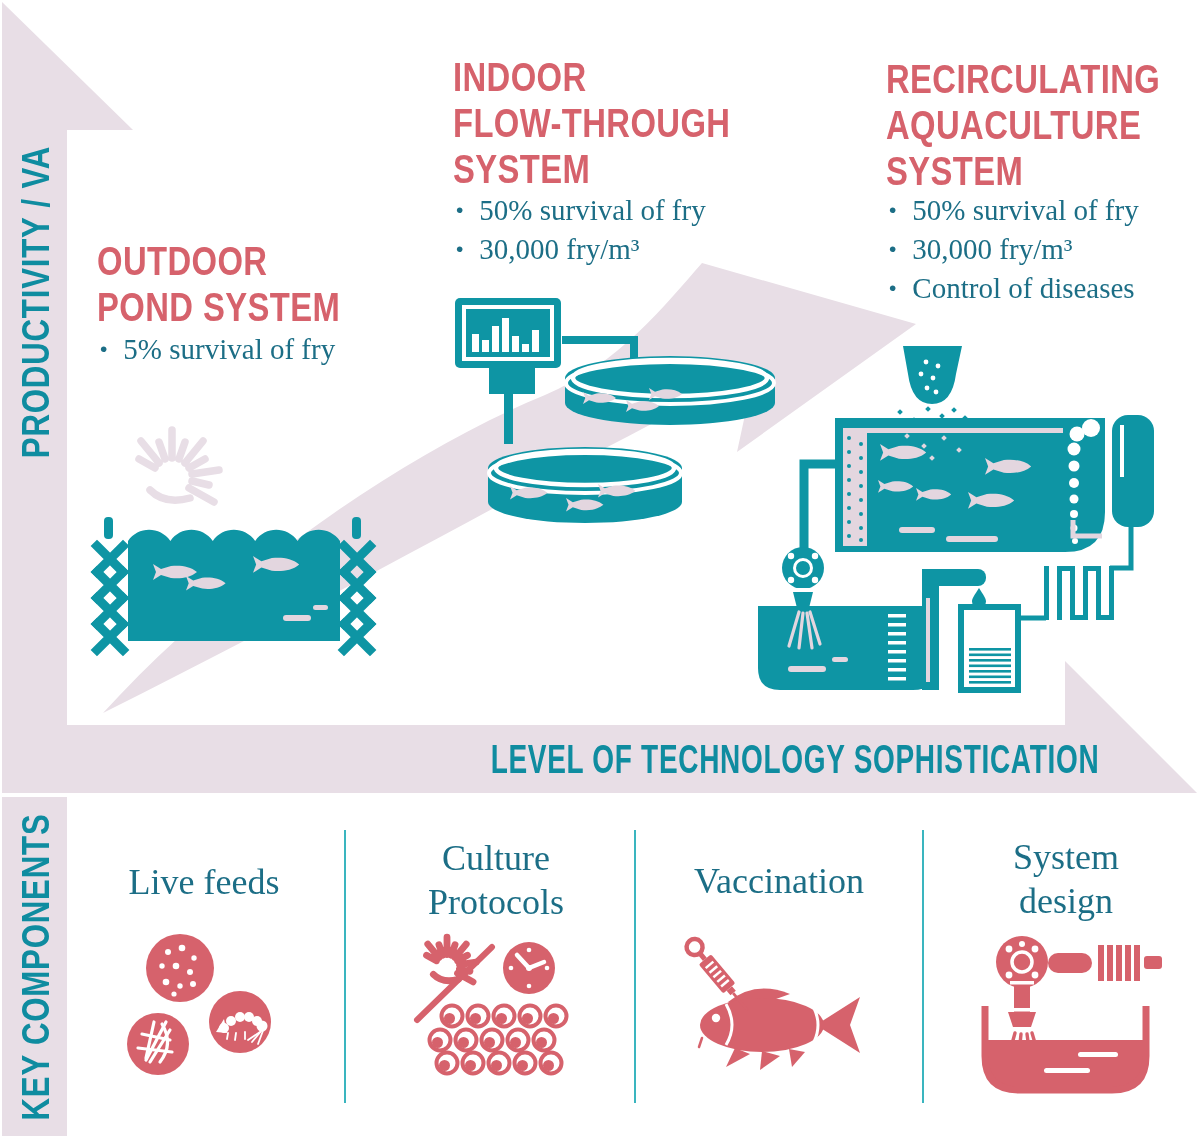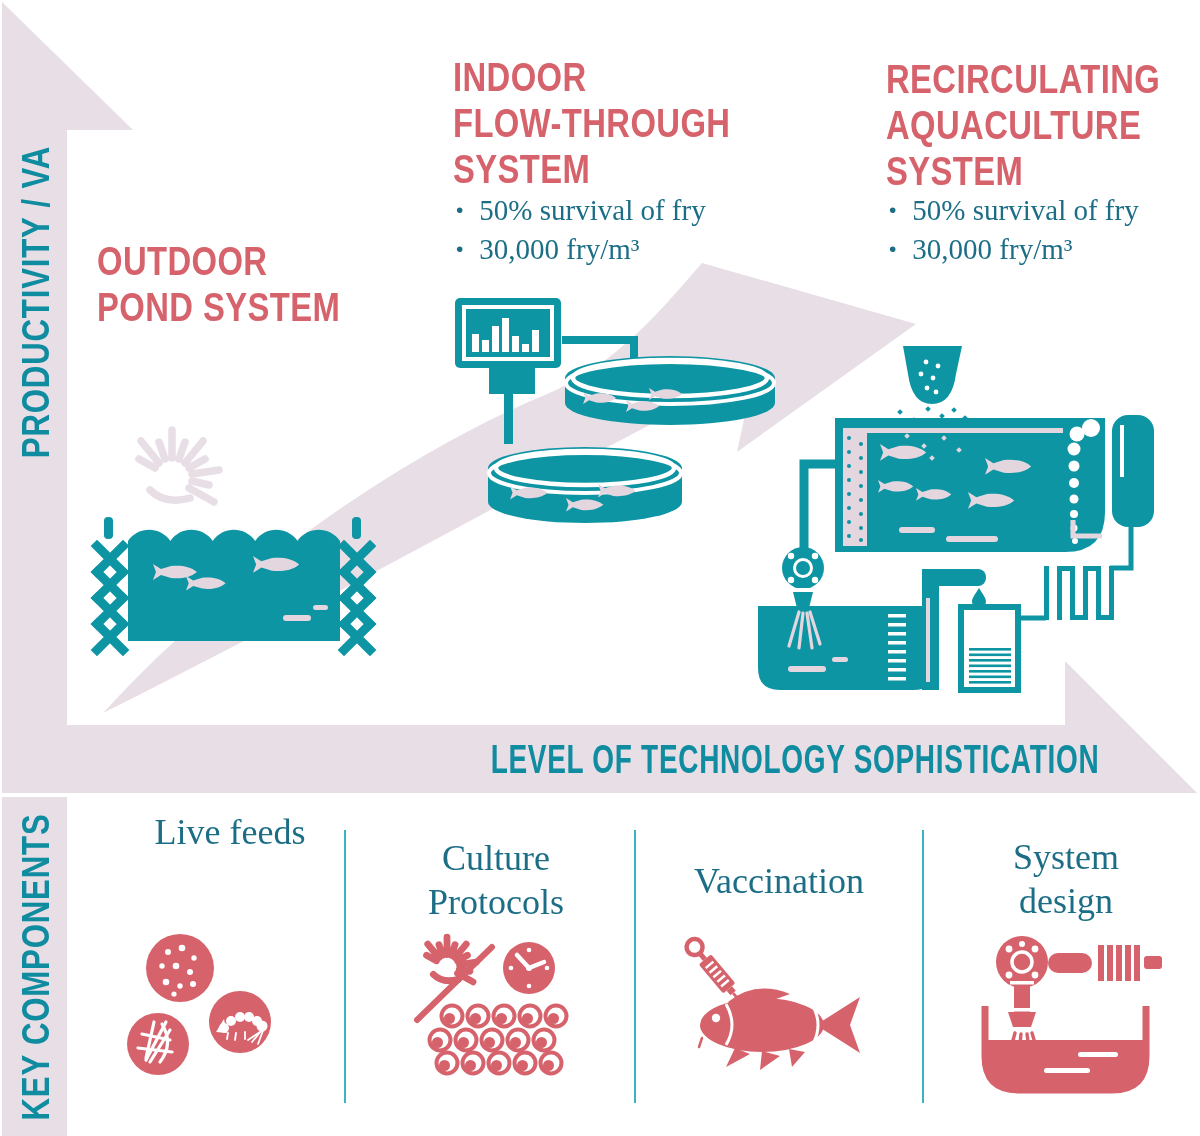--- a/index.html
+++ b/index.html
@@ -437,20 +437,23 @@
   </g>
 </svg>
 
 <div class="v-label" style="left:36px;top:302px;">PRODUCTIVITY / VA</div>
 <div class="v-label" style="left:36px;top:967px;">KEY COMPONENTS</div>
 <div class="x-label" style="left:795px;top:759px;">LEVEL OF TECHNOLOGY SOPHISTICATION</div>
 
 <div class="hd" style="left:97px;top:238px;">OUTDOOR
 POND SYSTEM</div>
 <div class="bullets" style="left:100px;top:331px;">
+  <div class="b-row">
+        <span>5% survival of fry</span>
+      </div>
 </div>
 
 <div class="hd" style="left:453px;top:54px;">INDOOR
 FLOW-THROUGH
 SYSTEM</div>
 <div class="bullets" style="left:456px;top:192px;">
   <div class="b-row">
         <span>50% survival of fry</span>
       </div>
   <div class="b-row">
@@ -461,22 +464,25 @@
 <div class="hd" style="left:886px;top:56px;">RECIRCULATING
 AQUACULTURE
 SYSTEM</div>
 <div class="bullets" style="left:889px;top:192px;">
   <div class="b-row">
         <span>50% survival of fry</span>
       </div>
   <div class="b-row">
         <span>30,000 fry/m³</span>
       </div>
+  <div class="b-row">
+        <span>Control of diseases</span>
+      </div>
 </div>
 
-<div class="comp-label" style="left:204px;top:832px;margin-left:26px;">Live feeds</div>
+<div class="comp-label" style="left:204px;top:882px;">Live feeds</div>
 <div class="comp-label" style="left:496px;top:880px;">Culture
 Protocols</div>
 <div class="comp-label" style="left:779px;top:881px;">Vaccination</div>
 <div class="comp-label" style="left:1066px;top:879px;">System
 design</div>
 
 </div>
 
 </body></html>

